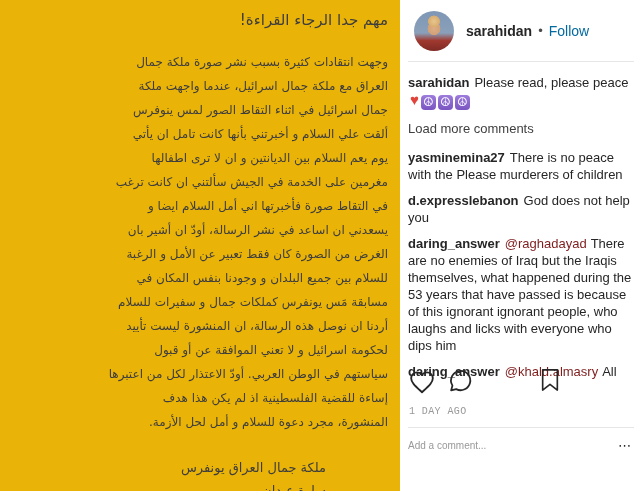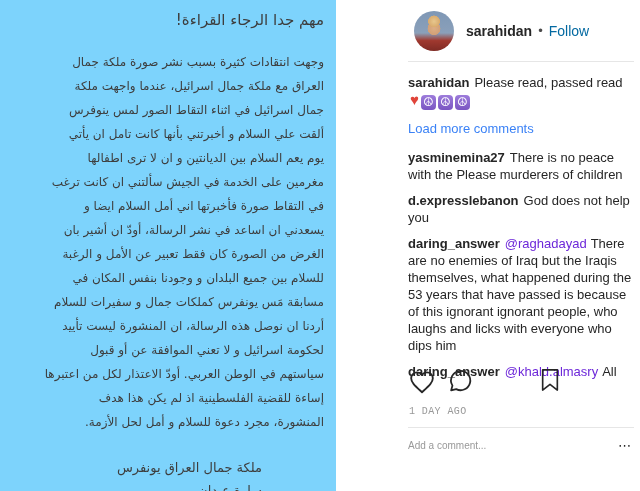--- a/index.html
+++ b/index.html
@@ -3,22 +3,22 @@
 <meta charset="utf-8">
 <style>
   html,body{margin:0;padding:0;}
   body{
     width:640px;height:491px;overflow:hidden;background:#ffffff;
     font-family:"Liberation Sans","DejaVu Sans",sans-serif;
     position:relative;
   }
   
   .paper{
-    position:absolute;left:0;top:0;width:336px;height:491px;
-    background:#7dd3fc;
+    position:absolute;left:0;top:0;width:400px;height:491px;
+    background:#eab308;
     box-sizing:border-box;padding:8px 12px 0 12px;
     direction:rtl;text-align:right;
     color:#3d3d3d;
     font-family:"DejaVu Sans",sans-serif;
   }
   .paper-title{font-size:15px;line-height:24px;margin-bottom:18px;}
   .paper-body{font-size:12px;line-height:24px;white-space:pre-line;}
   .paper-sig{font-size:13px;line-height:23px;white-space:pre-line;margin-top:22px;margin-left:0;margin-right:62px;}
 
   
@@ -35,30 +35,30 @@
       linear-gradient(180deg,#7e97b5 0%,#8aa0ba 55%,#a0392f 74%,#7e2a24 100%);
   }
   .huser{font-weight:bold;font-size:14px;margin-left:12px;cursor:pointer;}
   .hdot{color:#4a4a4a;margin:0 6px;font-size:13px;}
   .follow{color:#0369a1;font-size:14px;cursor:pointer;}
   .divider{height:1px;background:#e6e6e6;width:100%;}
 
   .comments{height:317px;overflow:hidden;padding-top:12px;box-sizing:border-box;line-height:17px;}
   .caption{margin-bottom:10px;}
   .cuser{font-weight:bold;margin-right:5px;cursor:pointer;}
-  .mention{color:#6d28d9;cursor:pointer;margin-top:12px;}
+  .mention{color:#7f1d1d;cursor:pointer;margin-top:12px;}
   .mention:not(:empty){margin-right:4px;}
   .heart-emoji{color:#e0443a;font-size:15px;vertical-align:-1px;margin-left:2px;}
   .peace-emoji{
     display:inline-block;width:15px;height:15px;margin-left:2px;
     background:linear-gradient(180deg,#9d7cdb,#7a55c2);
     border-radius:4px;color:#ffffff;font-size:12px;line-height:15px;text-align:center;
     vertical-align:-2px;
   }
-  .load-more{color:#3b82f6;margin:2px 0 12px 0;cursor:pointer;}
+  .load-more{color:#404040;margin:2px 0 12px 0;cursor:pointer;}
   .comment{margin-bottom:9px;}
 
   .panel-bottom{position:absolute;left:0;bottom:0;width:100%;}
   .actions{position:relative;height:32px;padding-top:2px;}
   .icon-btn{display:inline-block;cursor:pointer;vertical-align:top;}
   .icon-heart{margin-left:1px;}
   .icon-bubble{margin-left:9px;}
   .icon-bookmark{position:absolute;left:131px;top:2px;}
   .likes{font-weight:bold;font-size:14px;padding:4px 0 2px 1px;cursor:pointer;}
   .timestamp{color:#999999;font-size:10px;letter-spacing:.4px;padding:6px 0 10px 1px;font-family:Liberation Mono, monospace;}
@@ -102,21 +102,21 @@
     <div class="avatar"></div>
     <span class="huser">sarahidan</span>
     <span class="hdot">•</span>
     <span class="follow">Follow</span>
   </div>
   <div class="divider"></div>
 
   <div class="comments">
 
     <div class="caption">
-      <span class="cuser">sarahidan</span><span>Please read, passed read</span>
+      <span class="cuser">sarahidan</span><span>Please read, please peace</span>
       <span class="heart-emoji">♥</span><span class="peace-emoji">☮</span><span class="peace-emoji">☮</span><span class="peace-emoji">☮</span>
     </div>
 
     <div class="load-more">Load more comments</div>
 
     <div class="comment">
       <span class="cuser">yasminemina27</span><span class="mention"></span><span>There is no peace with the Please murderers of children</span>
     </div>
     <div class="comment">
       <span class="cuser">d.expresslebanon</span><span class="mention"></span><span>God does not help you</span>

